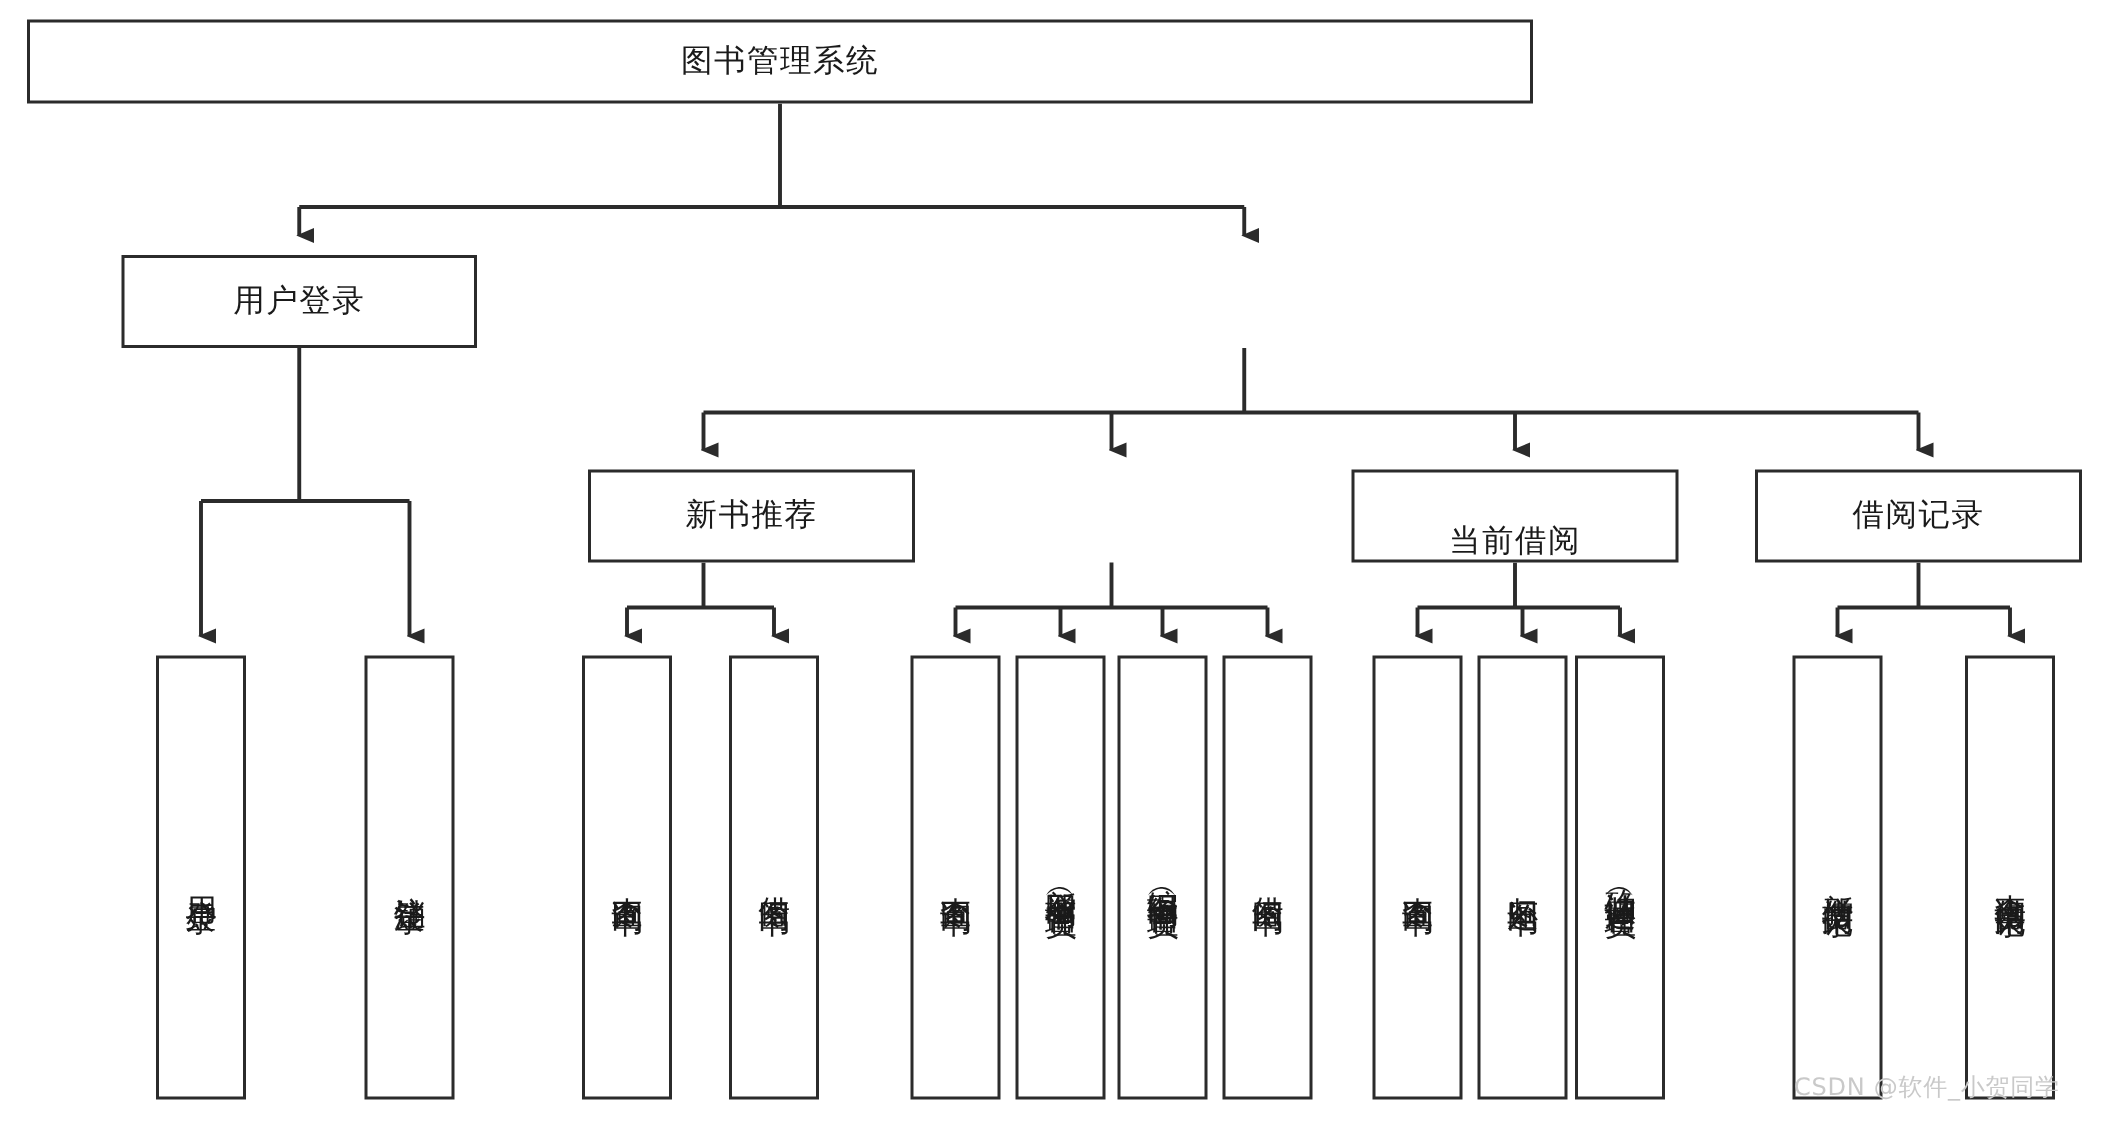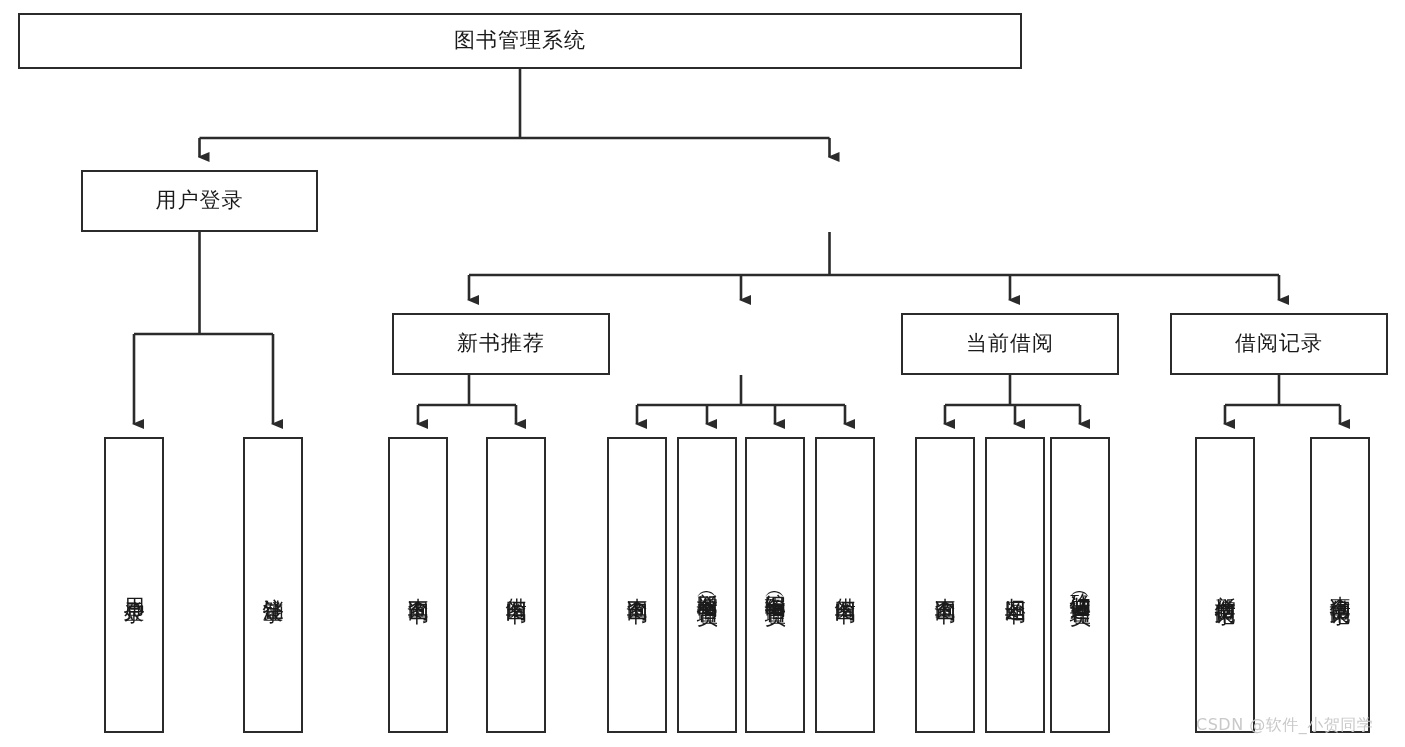--- a/index.html
+++ b/index.html
@@ -109,21 +109,21 @@
     <span>图书管理系统</span>
   </div>
 
   <div class="node horiz" style="left: 81px; top: 170px; width: 237px; height: 62px;">
     <span>用户登录</span>
   </div>
 
   <div class="node horiz" style="left: 360px; top: 313px; width: 218px; height: 62px; margin-left: 32px;">
     <span>新书推荐</span>
   </div>
-  <div class="node horiz" style="left: 901px; top: 313px; width: 218px; height: 62px;">
+  <div class="node horiz" style="left: 901px; top: 313px; width: 218px; height: 62px; align-items: flex-end;">
     <span>当前借阅</span>
   </div>
   <div class="node horiz" style="left: 1170px; top: 313px; width: 218px; height: 62px;">
     <span>借阅记录</span>
   </div>
 
   <div class="node vert" style="left: 104px; top: 437px; width: 60px; height: 296px;">
     <span class="vtext">用户登录</span>
   </div>
   <div class="node vert" style="left: 243px; top: 437px; width: 60px; height: 296px;">

